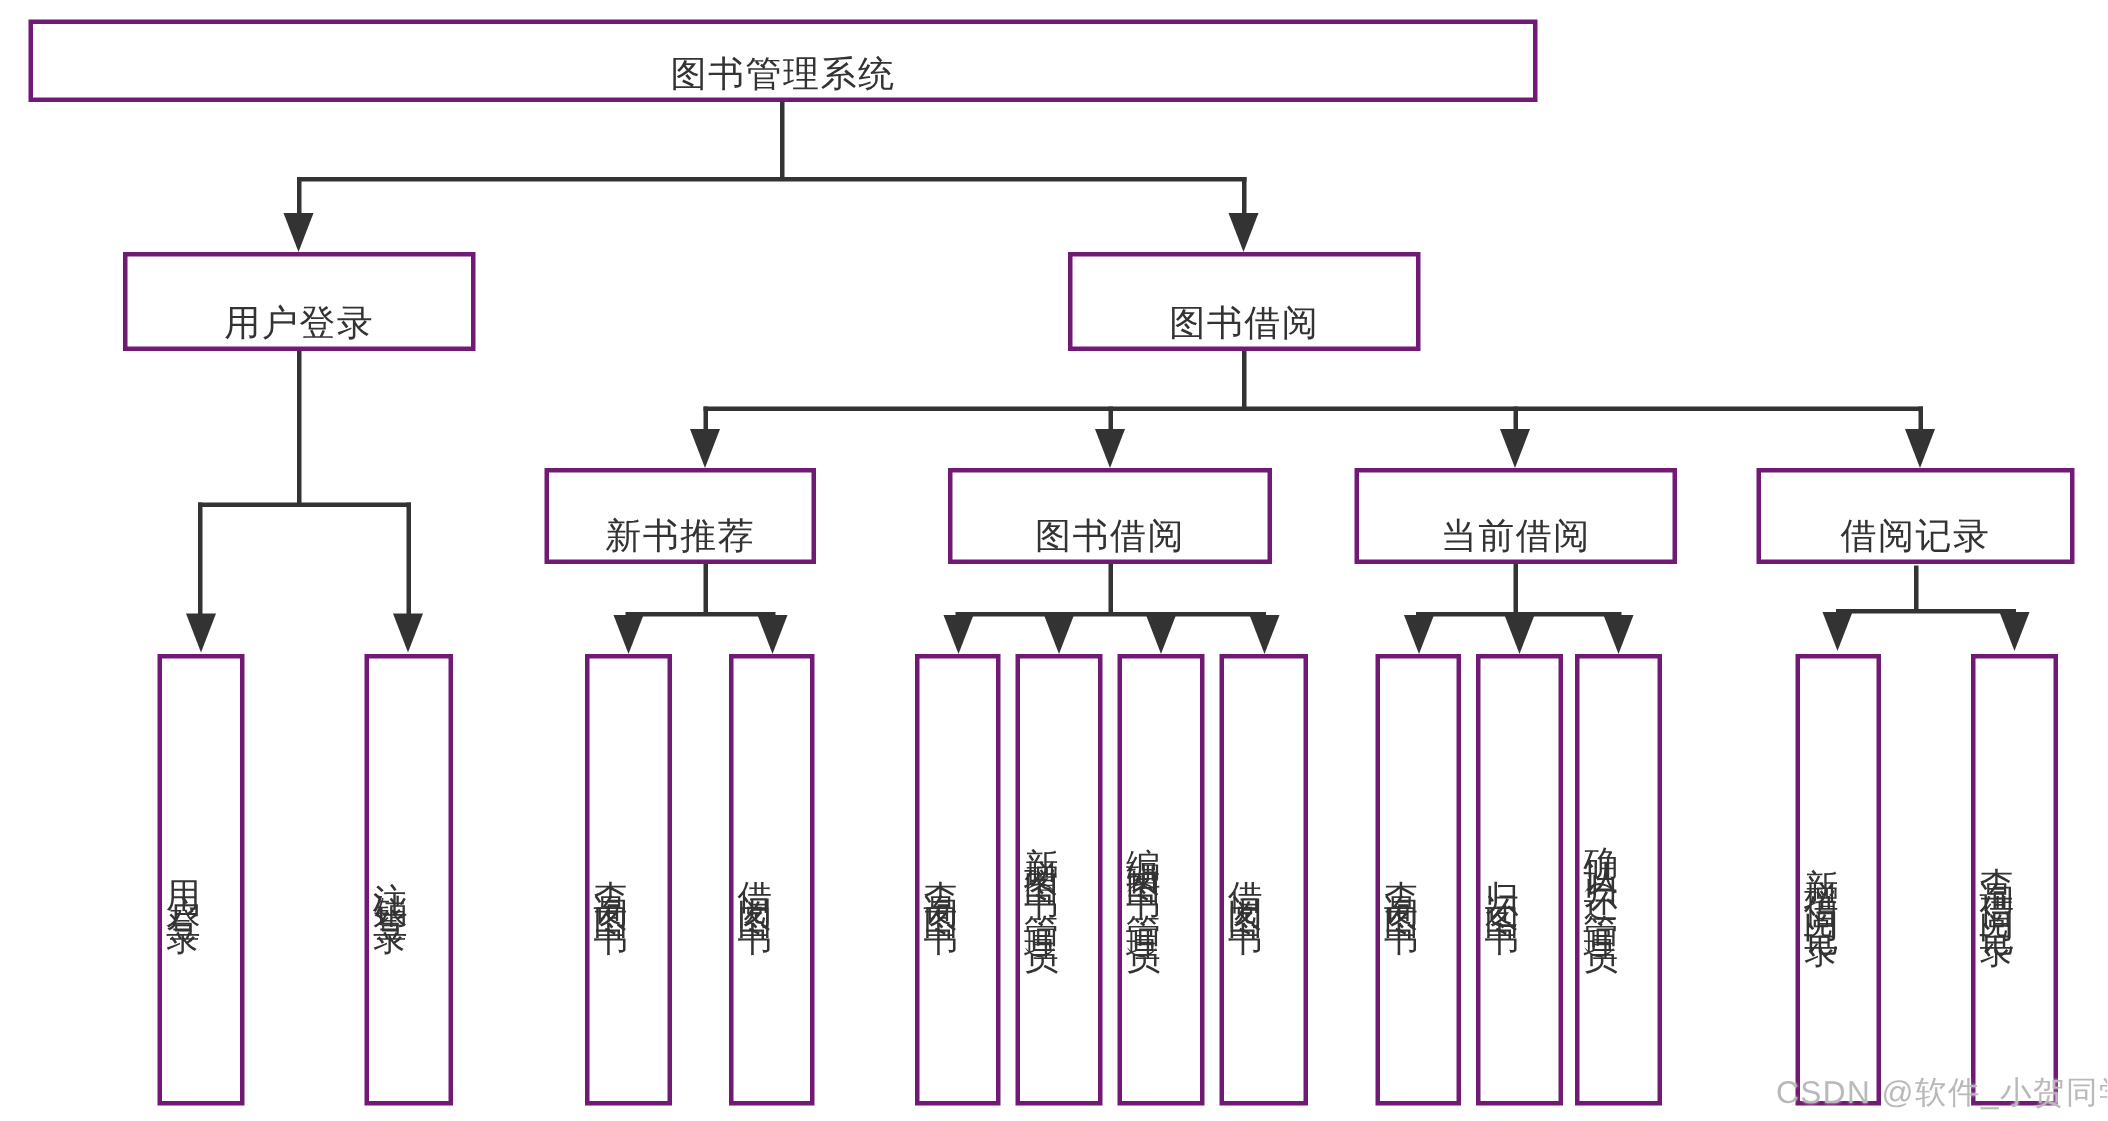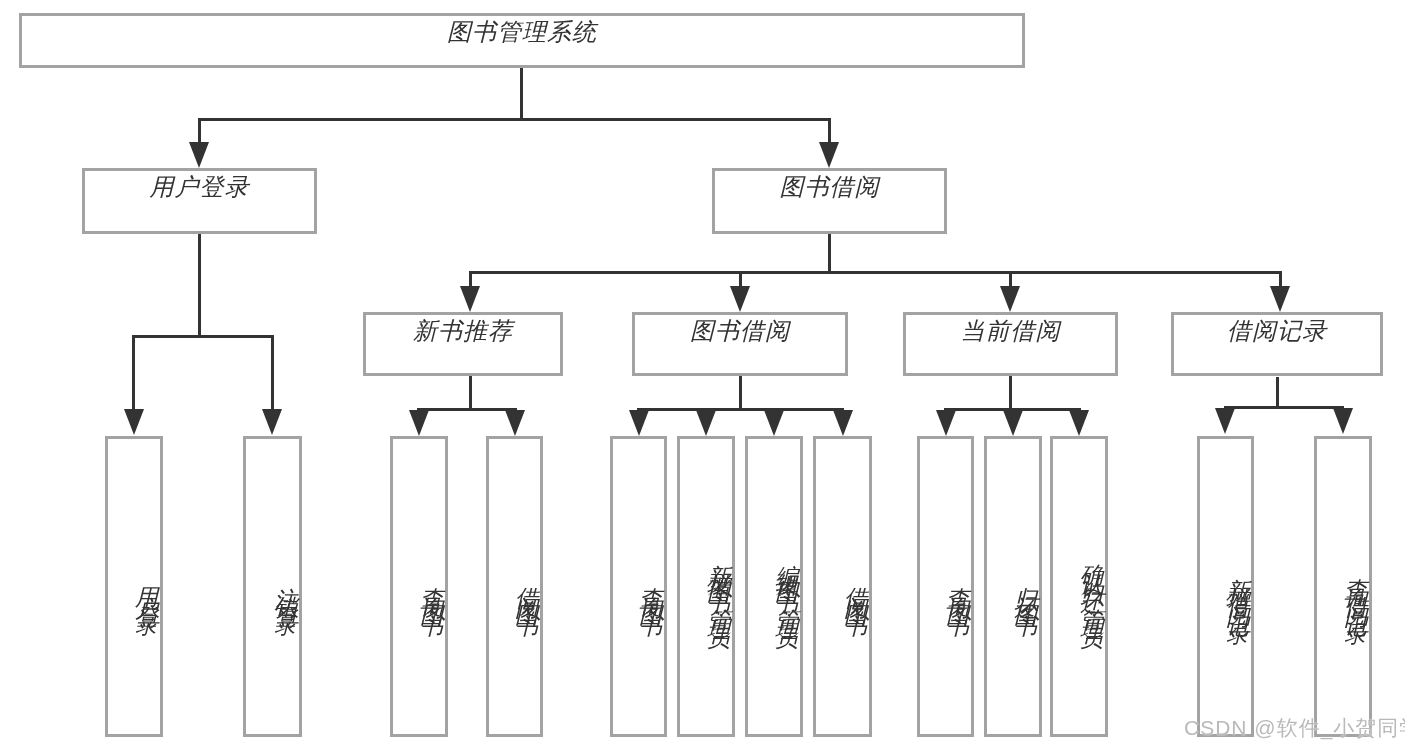--- a/index.html
+++ b/index.html
@@ -1,24 +1,23 @@
 <!DOCTYPE html>
 <html><head>
 <meta charset="utf-8">
 <style>
   html,body{margin:0;padding:0;background:#fff;}
   .canvas{
     position:relative;width:1405px;height:747px;background:#ffffff;
     font-family:"Liberation Sans",sans-serif;overflow:hidden;
   }
   .box{
-    position:absolute;box-sizing:border-box;border:3px solid #a3a3a3;
-    background:#ffffff;display:flex;align-items:flex-start;justify-content:center;
+    position:absolute;box-sizing:border-box;border:3px solid #701a75;
+    background:#ffffff;display:flex;align-items:flex-end;justify-content:center;
     color:#333333;
-    font-style:italic;
   }
   .hbox{font-size:24px;letter-spacing:1px;}
   .vbox{writing-mode:vertical-rl;font-size:23px;letter-spacing:9px;line-height:1.2;}
   .vl{position:absolute;width:3px;background:#333333;}
   .hl{position:absolute;height:3px;background:#333333;}
   .arr{
     position:absolute;width:0;height:0;
     border-left:10px solid transparent;border-right:10px solid transparent;
     border-top:26px solid #333333;
   }
@@ -85,21 +84,21 @@
     <span>图书管理系统</span>
   </div>
 
   <div class="box hbox" style="left:82px;top:168px;width:235px;height:66px">
     <span>用户登录</span>
   </div>
   <div class="box hbox" style="left:712px;top:168px;width:235px;height:66px">
     <span>图书借阅</span>
   </div>
 
-  <div class="box hbox" style="left:363px;top:312px;width:200px;height:64px">
+  <div class="box hbox" style="left:363px;top:312px;width:181px;height:64px">
     <span>新书推荐</span>
   </div>
   <div class="box hbox" style="left:903px;top:312px;width:215px;height:64px">
     <span>当前借阅</span>
   </div>
   <div class="box hbox" style="left:632px;top:312px;width:216px;height:64px">
     <span>图书借阅</span>
   </div>
   <div class="box hbox" style="left:1171px;top:312px;width:212px;height:64px">
     <span>借阅记录</span>

